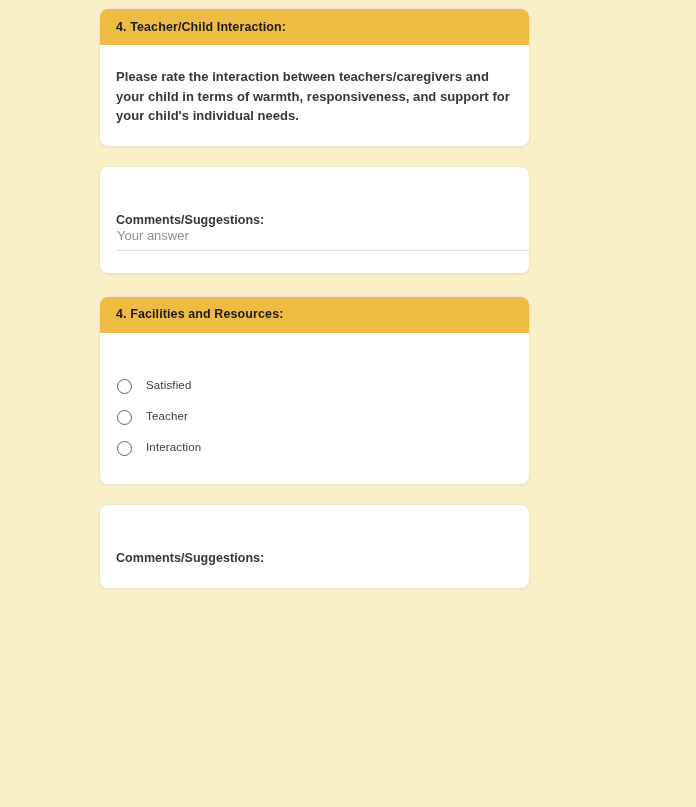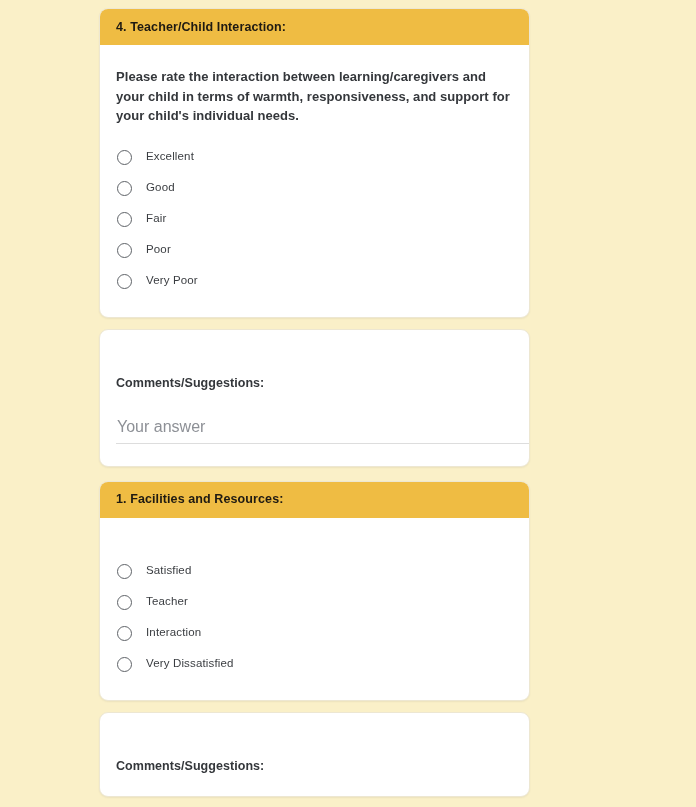--- a/index.html
+++ b/index.html
@@ -17,20 +17,21 @@
     -webkit-font-smoothing: antialiased;
   }
 
   .form-page {
     width: 632px;
     height: 807px;
     padding: 8px 102px 0 99px;
     display: flex;
     flex-direction: column;
     align-items: stretch;
+    gap: 8px;
   }
 
   
   .card {
     background: #FFFFFF;
     border-radius: 9px;
     border: 1px solid #EDE7D2;
     box-shadow: 0 1px 2px rgba(0,0,0,0.06);
     overflow: hidden;
     flex: none;
@@ -112,105 +113,78 @@
   .comments-label {
     font-size: 12.5px;
     font-weight: bold;
     color: #34373B;
     letter-spacing: 0.05px;
     line-height: 1.2;
     margin-top: 24px;
   }
 
   .answer-field {
-    margin-top: 27px;
     border: none;
     border-bottom: 1px solid #DDDDDD;
     background: transparent;
     width: 461px;
     padding: 0 0 7px 1px;
     font-family: "Liberation Sans", sans-serif;
-    font-size: 16px;
+    font-size: 13px;
     color: #3A3D41;
     outline: none;
     display: block;
   }
 
   .answer-field::placeholder {
     color: #8D9096;
     opacity: 1;
   }
 </style>
 </head>
 <body>
 
 <div class="form-page">
 
   <div class="card section-card">
     <div class="section-header">
       <span class="section-header-title">4. Teacher/Child Interaction:</span>
     </div>
     <div class="card-body">
-      <div class="question-text">Please rate the interaction between learning/caregivers and your child in terms of warmth, responsiveness, and support for your child's individual needs.</div>
+      <div class="question-text">Please rate the interaction between teachers/caregivers and your child in terms of warmth, responsiveness, and support for your child's individual needs.</div>
 
-      <div class="options">
-        <div class="option-row">
-          <span class="radio-circle"></span>
-          <span class="option-label">Excellent</span>
-        </div>
-        <div class="option-row">
-          <span class="radio-circle"></span>
-          <span class="option-label">Good</span>
-        </div>
-        <div class="option-row">
-          <span class="radio-circle"></span>
-          <span class="option-label">Fair</span>
-        </div>
-        <div class="option-row">
-          <span class="radio-circle"></span>
-          <span class="option-label">Poor</span>
-        </div>
-        <div class="option-row">
-          <span class="radio-circle"></span>
-          <span class="option-label">Very Poor</span>
-        </div>
-      </div>
     </div>
   </div>
 
   <div class="card">
     <div class="comments-body">
       <div class="comments-label">Comments/Suggestions:</div>
       <input class="answer-field" type="text" placeholder="Your answer" style="">
     </div>
   </div>
 
   <div class="card section-card">
     <div class="section-header">
-      <span class="section-header-title">1. Facilities and Resources:</span>
+      <span class="section-header-title">4. Facilities and Resources:</span>
     </div>
     <div class="card-body">
 
       <div class="options">
         <div class="option-row">
           <span class="radio-circle"></span>
           <span class="option-label">Satisfied</span>
         </div>
         <div class="option-row">
           <span class="radio-circle"></span>
           <span class="option-label">Teacher</span>
         </div>
         <div class="option-row">
           <span class="radio-circle"></span>
           <span class="option-label">Interaction</span>
         </div>
-        <div class="option-row">
-          <span class="radio-circle"></span>
-          <span class="option-label">Very Dissatisfied</span>
-        </div>
       </div>
     </div>
   </div>
 
   <div class="card">
     <div class="comments-body">
       <div class="comments-label">Comments/Suggestions:</div>
 
     </div>
   </div>

